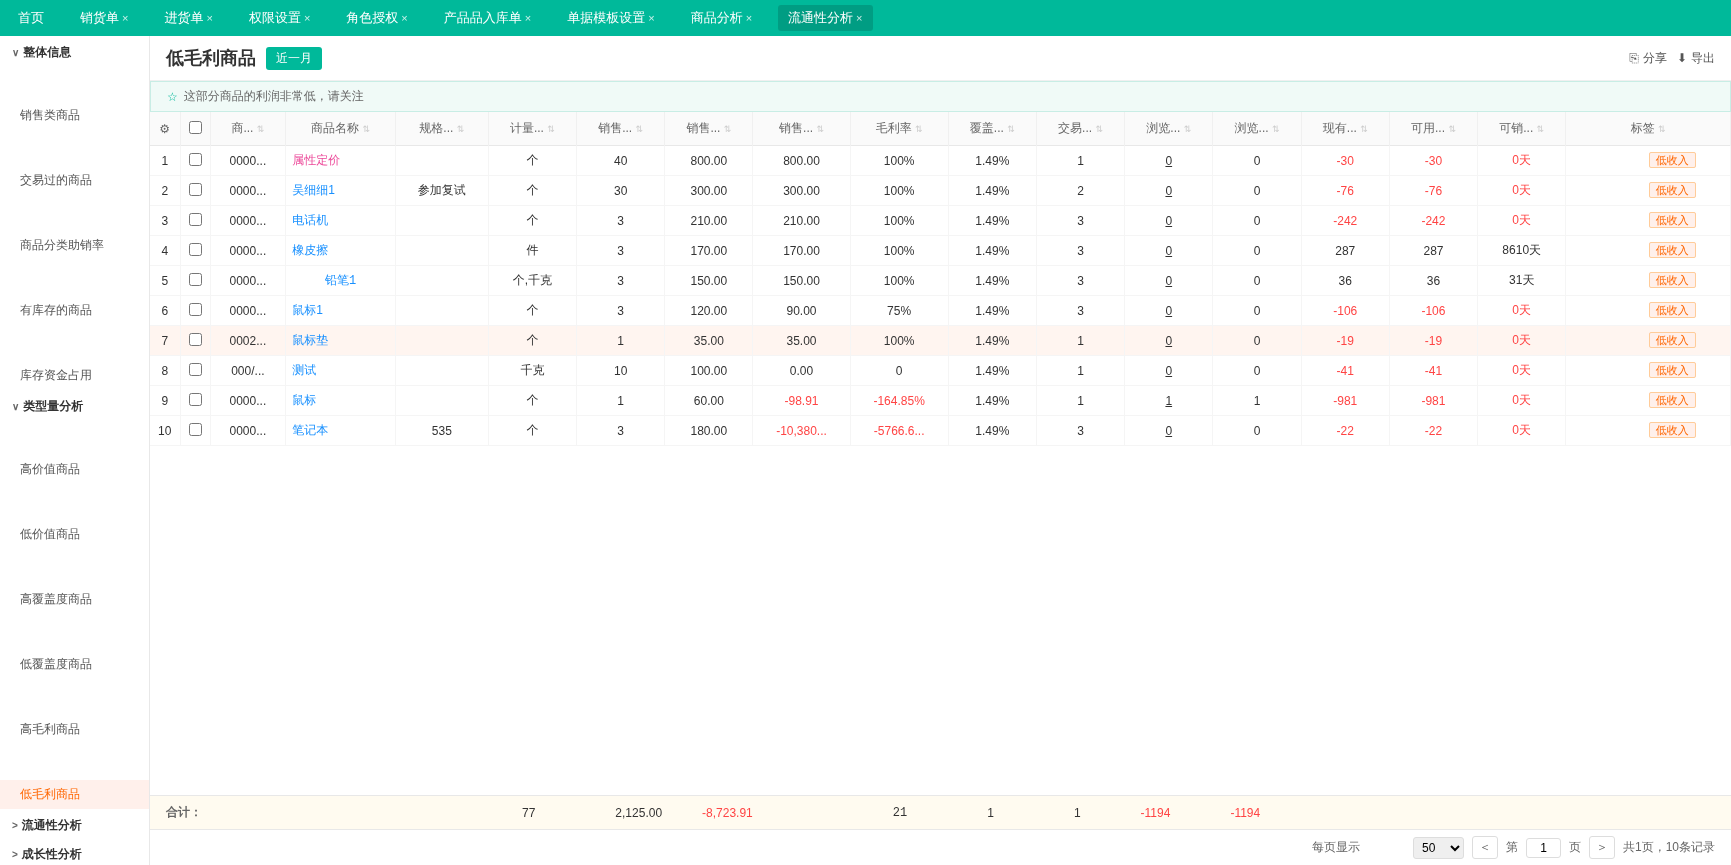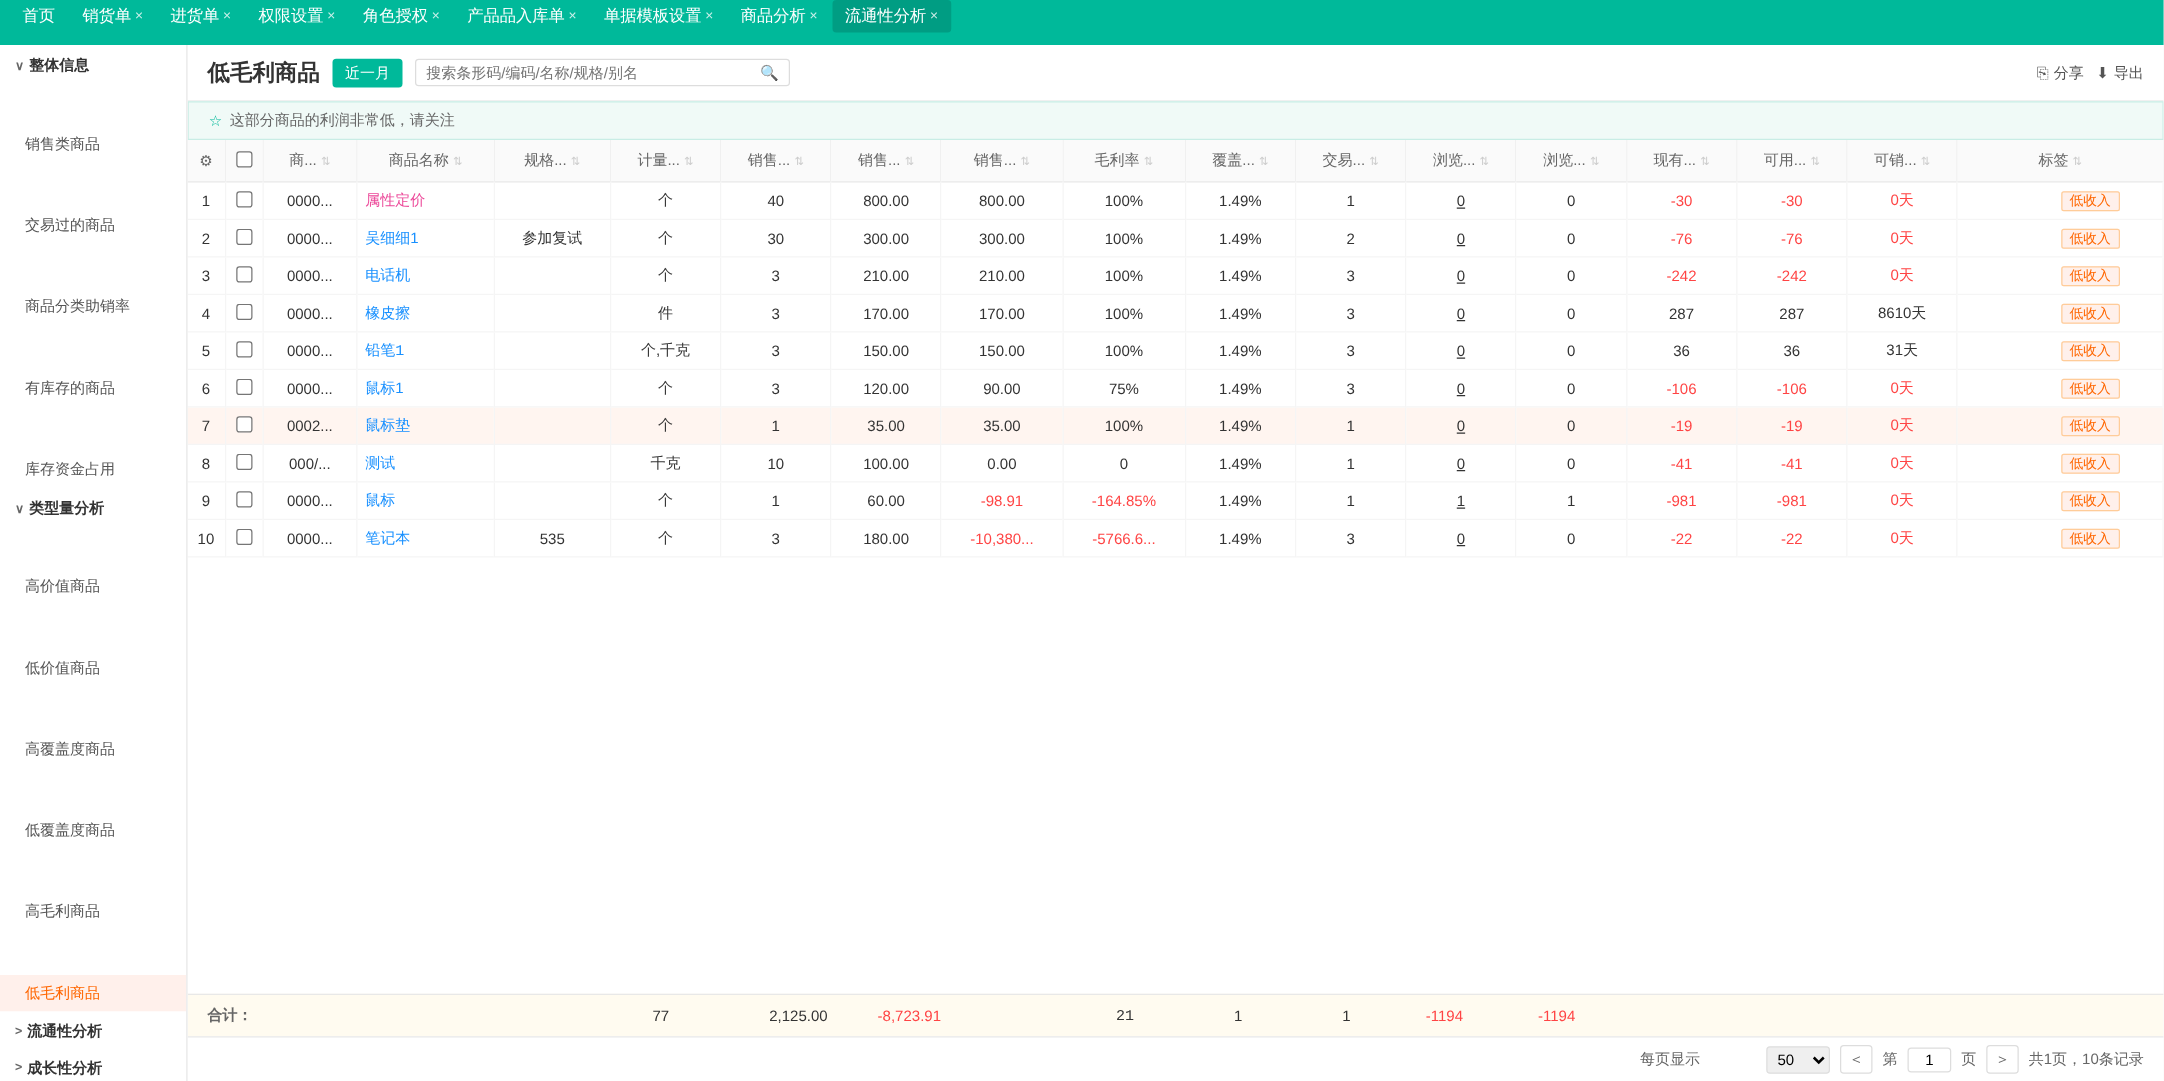--- a/index.html
+++ b/index.html
@@ -2,24 +2,24 @@
 <html><head>
   <meta charset="utf-8">
   <style>
     * { box-sizing: border-box; margin: 0; padding: 0; }
     body { font-family: 'Microsoft YaHei', Arial, sans-serif; font-size: 12px; background: #f5f5f5; color: #333; }
 
     
     .top-nav {
       background: #00b99a;
       display: flex;
-      align-items: flex-start;
+      align-items: center;
       height: 36px;
       padding: 0 8px;
-      gap: 2px;
+      gap: 16px;
     }
     .nav-item {
       color: #fff;
       padding: 4px 10px;
       cursor: pointer;
       border-radius: 3px;
       font-size: 13px;
       white-space: nowrap;
       display: flex;
       align-items: center;
@@ -360,24 +360,20 @@
       </div>
 
     </div>
   </div>
 
   <div class="content">
 
     <div class="page-header">
       <span class="page-title">低毛利商品</span>
       <button class="filter-btn">近一月</button>
-      <div class="search-box">
-        <input type="text" placeholder="搜索条形码/编码/名称/规格/别名" style="">
-        <span style="color:#999; cursor:pointer;">🔍</span>
-      </div>
       <div class="header-actions">
         <div class="action-btn">
           <span>⎘</span>
           <span>分享</span>
         </div>
         <div class="action-btn">
           <span>⬇</span>
           <span>导出</span>
         </div>
       </div>
@@ -490,21 +486,21 @@
       <td>0</td>
       <td class="">287</td>
       <td class="">287</td>
       <td class="">8610天</td>
       <td><span class="tag-badge">低收入</span></td>
     </tr>
             <tr>
       <td>5</td>
       <td><input type="checkbox" style=""></td>
       <td>0000...</td>
-      <td style="text-align:left; cursor:pointer; color:#1890ff;font-family:Liberation Mono, monospace;">铅笔1</td>
+      <td style="text-align:center; cursor:pointer; color:#1890ff;font-family:Liberation Mono, monospace;">铅笔1</td>
       <td></td>
       <td>个,千克</td>
       <td>3</td>
       <td>150.00</td>
       <td class="">150.00</td>
       <td class="">100%</td>
       <td>1.49%</td>
       <td>3</td>
       <td><span class="underline-link">0</span></td>
       <td>0</td>

